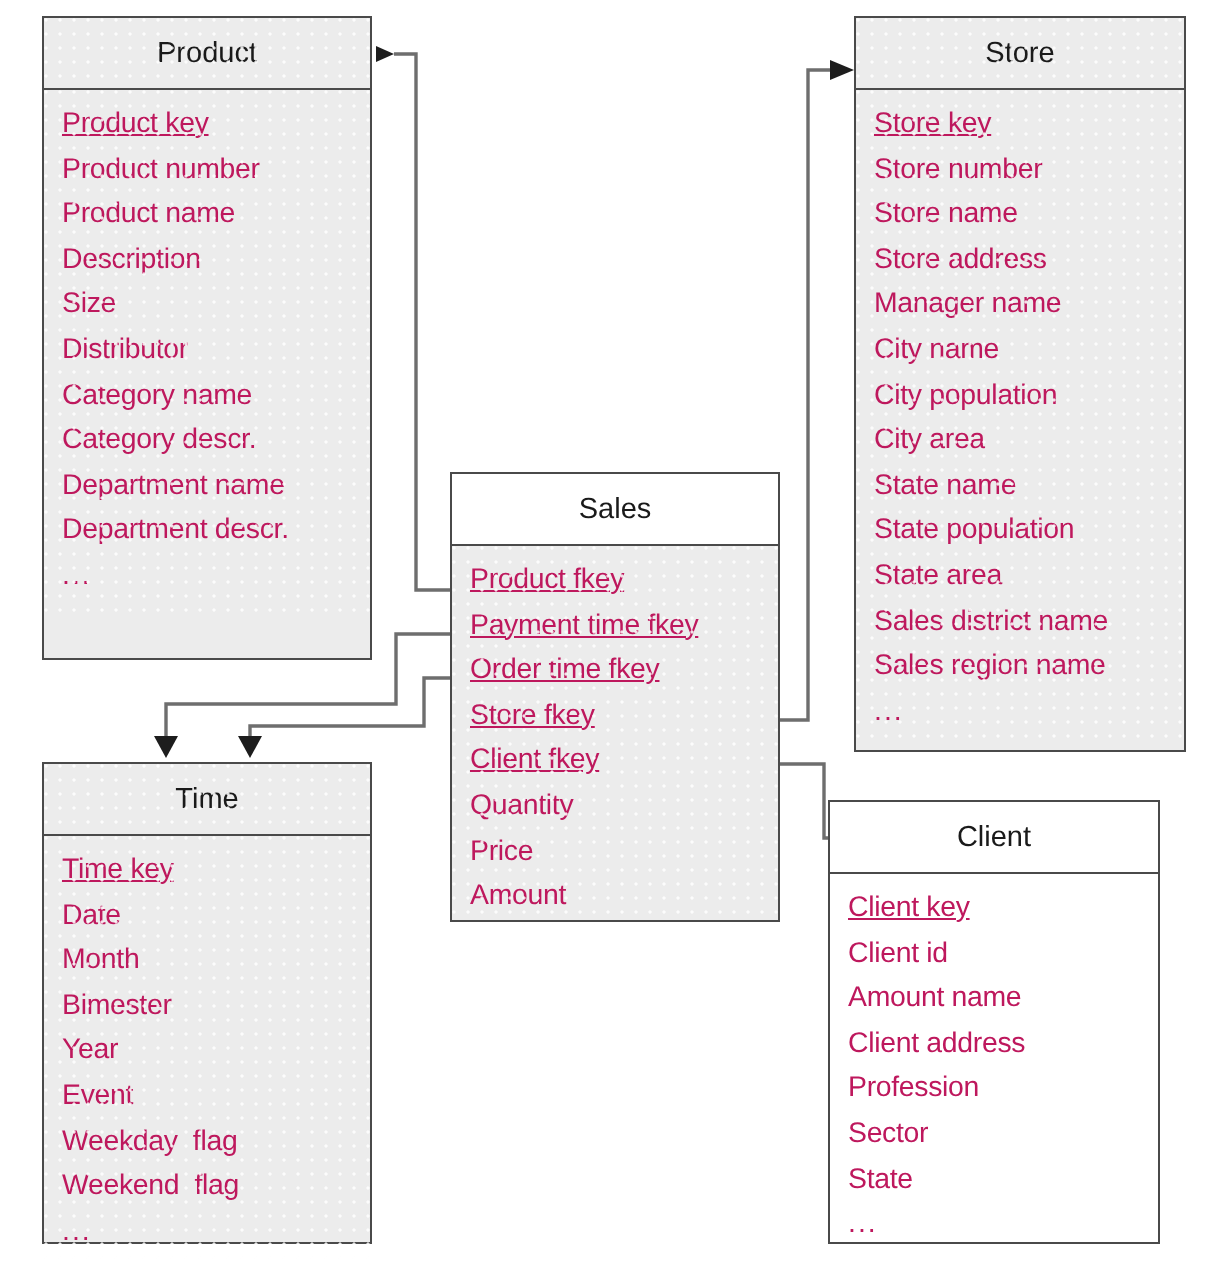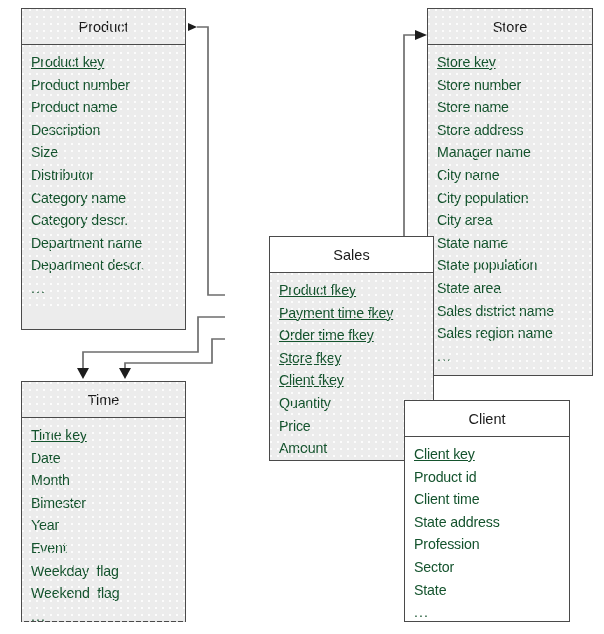--- a/index.html
+++ b/index.html
@@ -46,21 +46,21 @@
     background: #ffffff;
   }
   .ent-body {
     padding: 6px 0 6px 9px;
     box-sizing: border-box;
     position: relative;
   }
   .attr {
     font-size: 14.2px;
     line-height: 22.6px;
-    color: #14532d;
+    color: #be185d;
     white-space: pre;
     letter-spacing: -0.15px;
   }
   .attr.key {
     text-decoration: underline;
     text-underline-offset: 1px;
   }
   .attr.ellipsis {
     letter-spacing: 1px;
     font-size: 14.2px;
@@ -162,21 +162,21 @@
       <div class="attr">City area</div>
       <div class="attr">State name</div>
       <div class="attr">State population</div>
       <div class="attr">State area</div>
       <div class="attr">Sales district name</div>
       <div class="attr">Sales region name</div>
       <div class="attr ellipsis">...</div>
     </div>
   </div>
 
-  <div class="entity" style="left:225px; top:236px; width:165px; height:225px;margin-left:44px;">
+  <div class="entity" style="left:225px; top:236px; width:165px; height:225px;">
     <div class="ent-title plain">
       <span>Sales</span>
     </div>
     <div class="ent-body">
       <span class="tex"></span>
       <div class="attr key">Product fkey</div>
       <div class="attr key">Payment time fkey</div>
       <div class="attr key">Order time fkey</div>
       <div class="attr key">Store fkey</div>
       <div class="attr key">Client fkey</div>
@@ -198,29 +198,29 @@
       <div class="attr">Month</div>
       <div class="attr">Bimester</div>
       <div class="attr">Year</div>
       <div class="attr">Event</div>
       <div class="attr">Weekday  flag</div>
       <div class="attr">Weekend  flag</div>
       <div class="attr ellipsis">...</div>
     </div>
   </div>
 
-  <div class="entity white-body" style="left:404px; top:400px; width:166px; height:222px;">
+  <div class="entity white-body" style="left:414px; top:400px; width:166px; height:222px;">
     <div class="ent-title plain">
       <span>Client</span>
     </div>
     <div class="ent-body">
       <div class="attr key">Client key</div>
-      <div class="attr">Product id</div>
-      <div class="attr">Client time</div>
-      <div class="attr">State address</div>
+      <div class="attr">Client id</div>
+      <div class="attr">Amount name</div>
+      <div class="attr">Client address</div>
       <div class="attr">Profession</div>
       <div class="attr">Sector</div>
       <div class="attr">State</div>
       <div class="attr ellipsis">...</div>
     </div>
   </div>
 
 </div>
 
 </body></html>

